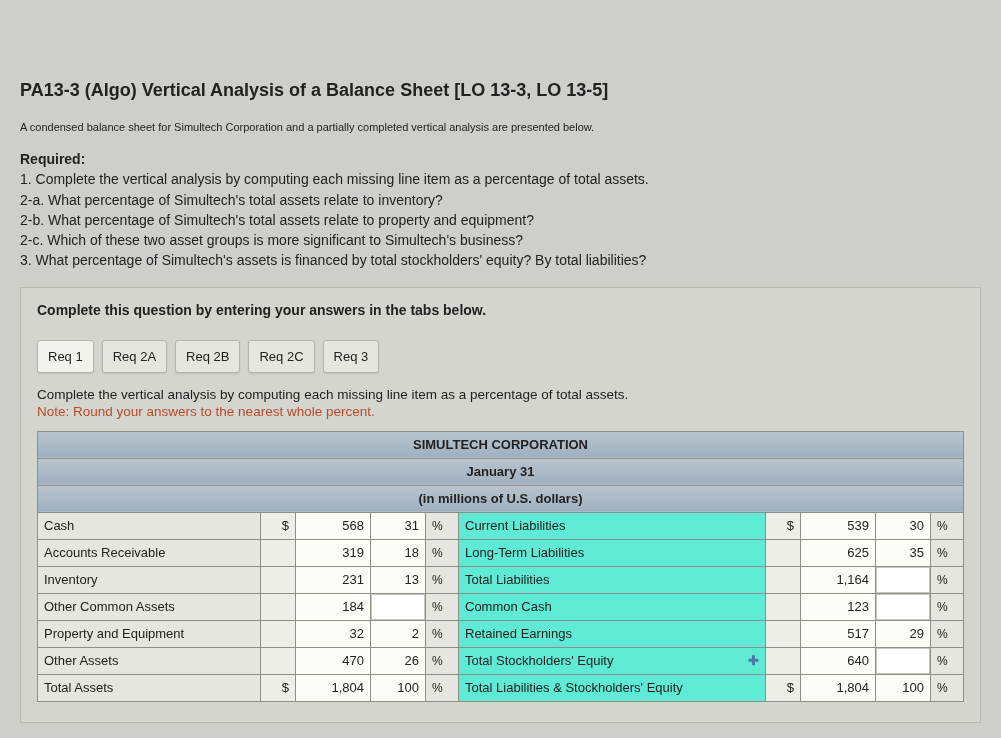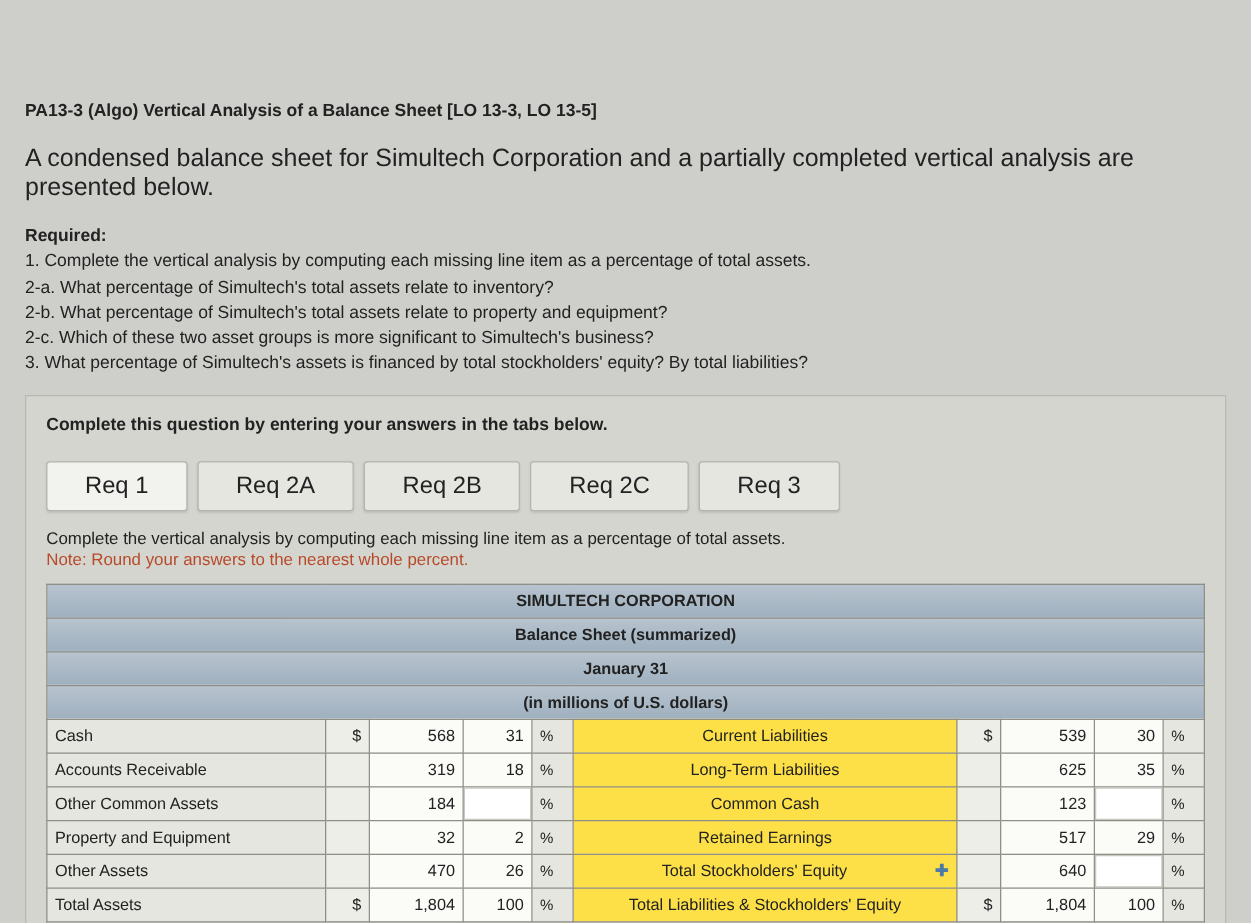--- a/index.html
+++ b/index.html
@@ -5,26 +5,26 @@
   body {
     margin: 0;
     padding: 20px 20px 0 20px;
     background: #cecfca;
     font-family: Arial, Helvetica, sans-serif;
     color: #222;
     width: 1001px;
     box-sizing: border-box;
   }
   .title {
-    font-size: 14px;
+    font-size: 18px;
     font-weight: bold;
     margin: 60px 0 20px 0;
   }
   .intro {
-    font-size: 20px;
+    font-size: 11px;
     margin-bottom: 16px;
   }
   .required-block {
     font-size: 14px;
     line-height: 1.45;
     margin-bottom: 16px;
   }
   .required-block .hdr {
     font-weight: bold;
   }
@@ -40,22 +40,22 @@
   }
   .tabs {
     display: flex;
     gap: 8px;
     margin-bottom: 14px;
   }
   .tab {
     background: #e6e6e1;
     border: 1px solid #b5b5af;
     border-radius: 3px;
-    padding: 8px 30px;
-    font-size: 19px;
+    padding: 8px 10px;
+    font-size: 13px;
     cursor: pointer;
     box-shadow: 0 1px 2px rgba(0,0,0,0.1);
   }
   .tab.active {
     background: #f2f2ee;
   }
   .instr {
     font-size: 13.5px;
     margin-bottom: 2px;
   }
@@ -81,21 +81,21 @@
     background: linear-gradient(#b8c4cf, #9fb0bf);
     font-weight: bold;
     text-align: center;
     border-color: #7a8a98;
   }
   .label-col { width: 210px; text-align:left; background:#e5e6df;}
   .cur-col { width: 22px; text-align:right; background:#eceee7;}
   .num-col { width: 62px; text-align:right; background:#fbfcf8;margin-left:24px;}
   .pct-col { width: 42px; text-align:right; background:#fbfcf8;}
   .pct-unit { width: 20px; text-align:left; background:#e5e6df; font-size:12px;}
-  .desc-col { text-align:center; background:#fde047;}
+  .desc-col { text-align:left; background:#5eead4;}
   .input-like {
     background: #ffffff !important;
     box-shadow: inset 0 0 0 1px #c8c8c0;
   }
   .plus {
     display:inline-block;
     float:right;
     font-weight:bold;
     color:#4a7aa5;
     margin-left:6px;
@@ -130,23 +130,20 @@
 
   <div class="instr">Complete the vertical analysis by computing each missing line item as a percentage of total assets.</div>
   <div class="note">Note: Round your answers to the nearest whole percent.</div>
 
   <table class="sheet">
     <tbody>
         <tr class="thead-row">
           <td colspan="10">SIMULTECH CORPORATION</td>
         </tr>
     <tr class="thead-row">
-          <td colspan="10">Balance Sheet (summarized)</td>
-        </tr>
-    <tr class="thead-row">
           <td colspan="10">January 31</td>
         </tr>
     <tr class="thead-row">
           <td colspan="10">(in millions of U.S. dollars)</td>
         </tr>
     </tbody>
       <tbody id="rows">
         <tr>
           <td class="label-col">Cash</td>
           <td class="cur-col">$</td>
@@ -162,20 +159,32 @@
         <tr>
           <td class="label-col">Accounts Receivable</td>
           <td class="cur-col"></td>
           <td class="num-col">319</td>
           <td class="pct-col">18</td>
           <td class="pct-unit">%</td>
           <td class="desc-col">Long-Term Liabilities</td>
           <td class="cur-col"></td>
           <td class="num-col">625</td>
           <td class="pct-col">35</td>
+          <td class="pct-unit">%</td>
+        </tr>
+        <tr>
+          <td class="label-col">Inventory</td>
+          <td class="cur-col"></td>
+          <td class="num-col">231</td>
+          <td class="pct-col">13</td>
+          <td class="pct-unit">%</td>
+          <td class="desc-col">Total Liabilities</td>
+          <td class="cur-col"></td>
+          <td class="num-col">1,164</td>
+          <td class="pct-col input-like"></td>
           <td class="pct-unit">%</td>
         </tr>
         <tr>
           <td class="label-col">Other Common Assets</td>
           <td class="cur-col"></td>
           <td class="num-col">184</td>
           <td class="pct-col input-like"></td>
           <td class="pct-unit">%</td>
           <td class="desc-col">Common Cash</td>
           <td class="cur-col"></td>

